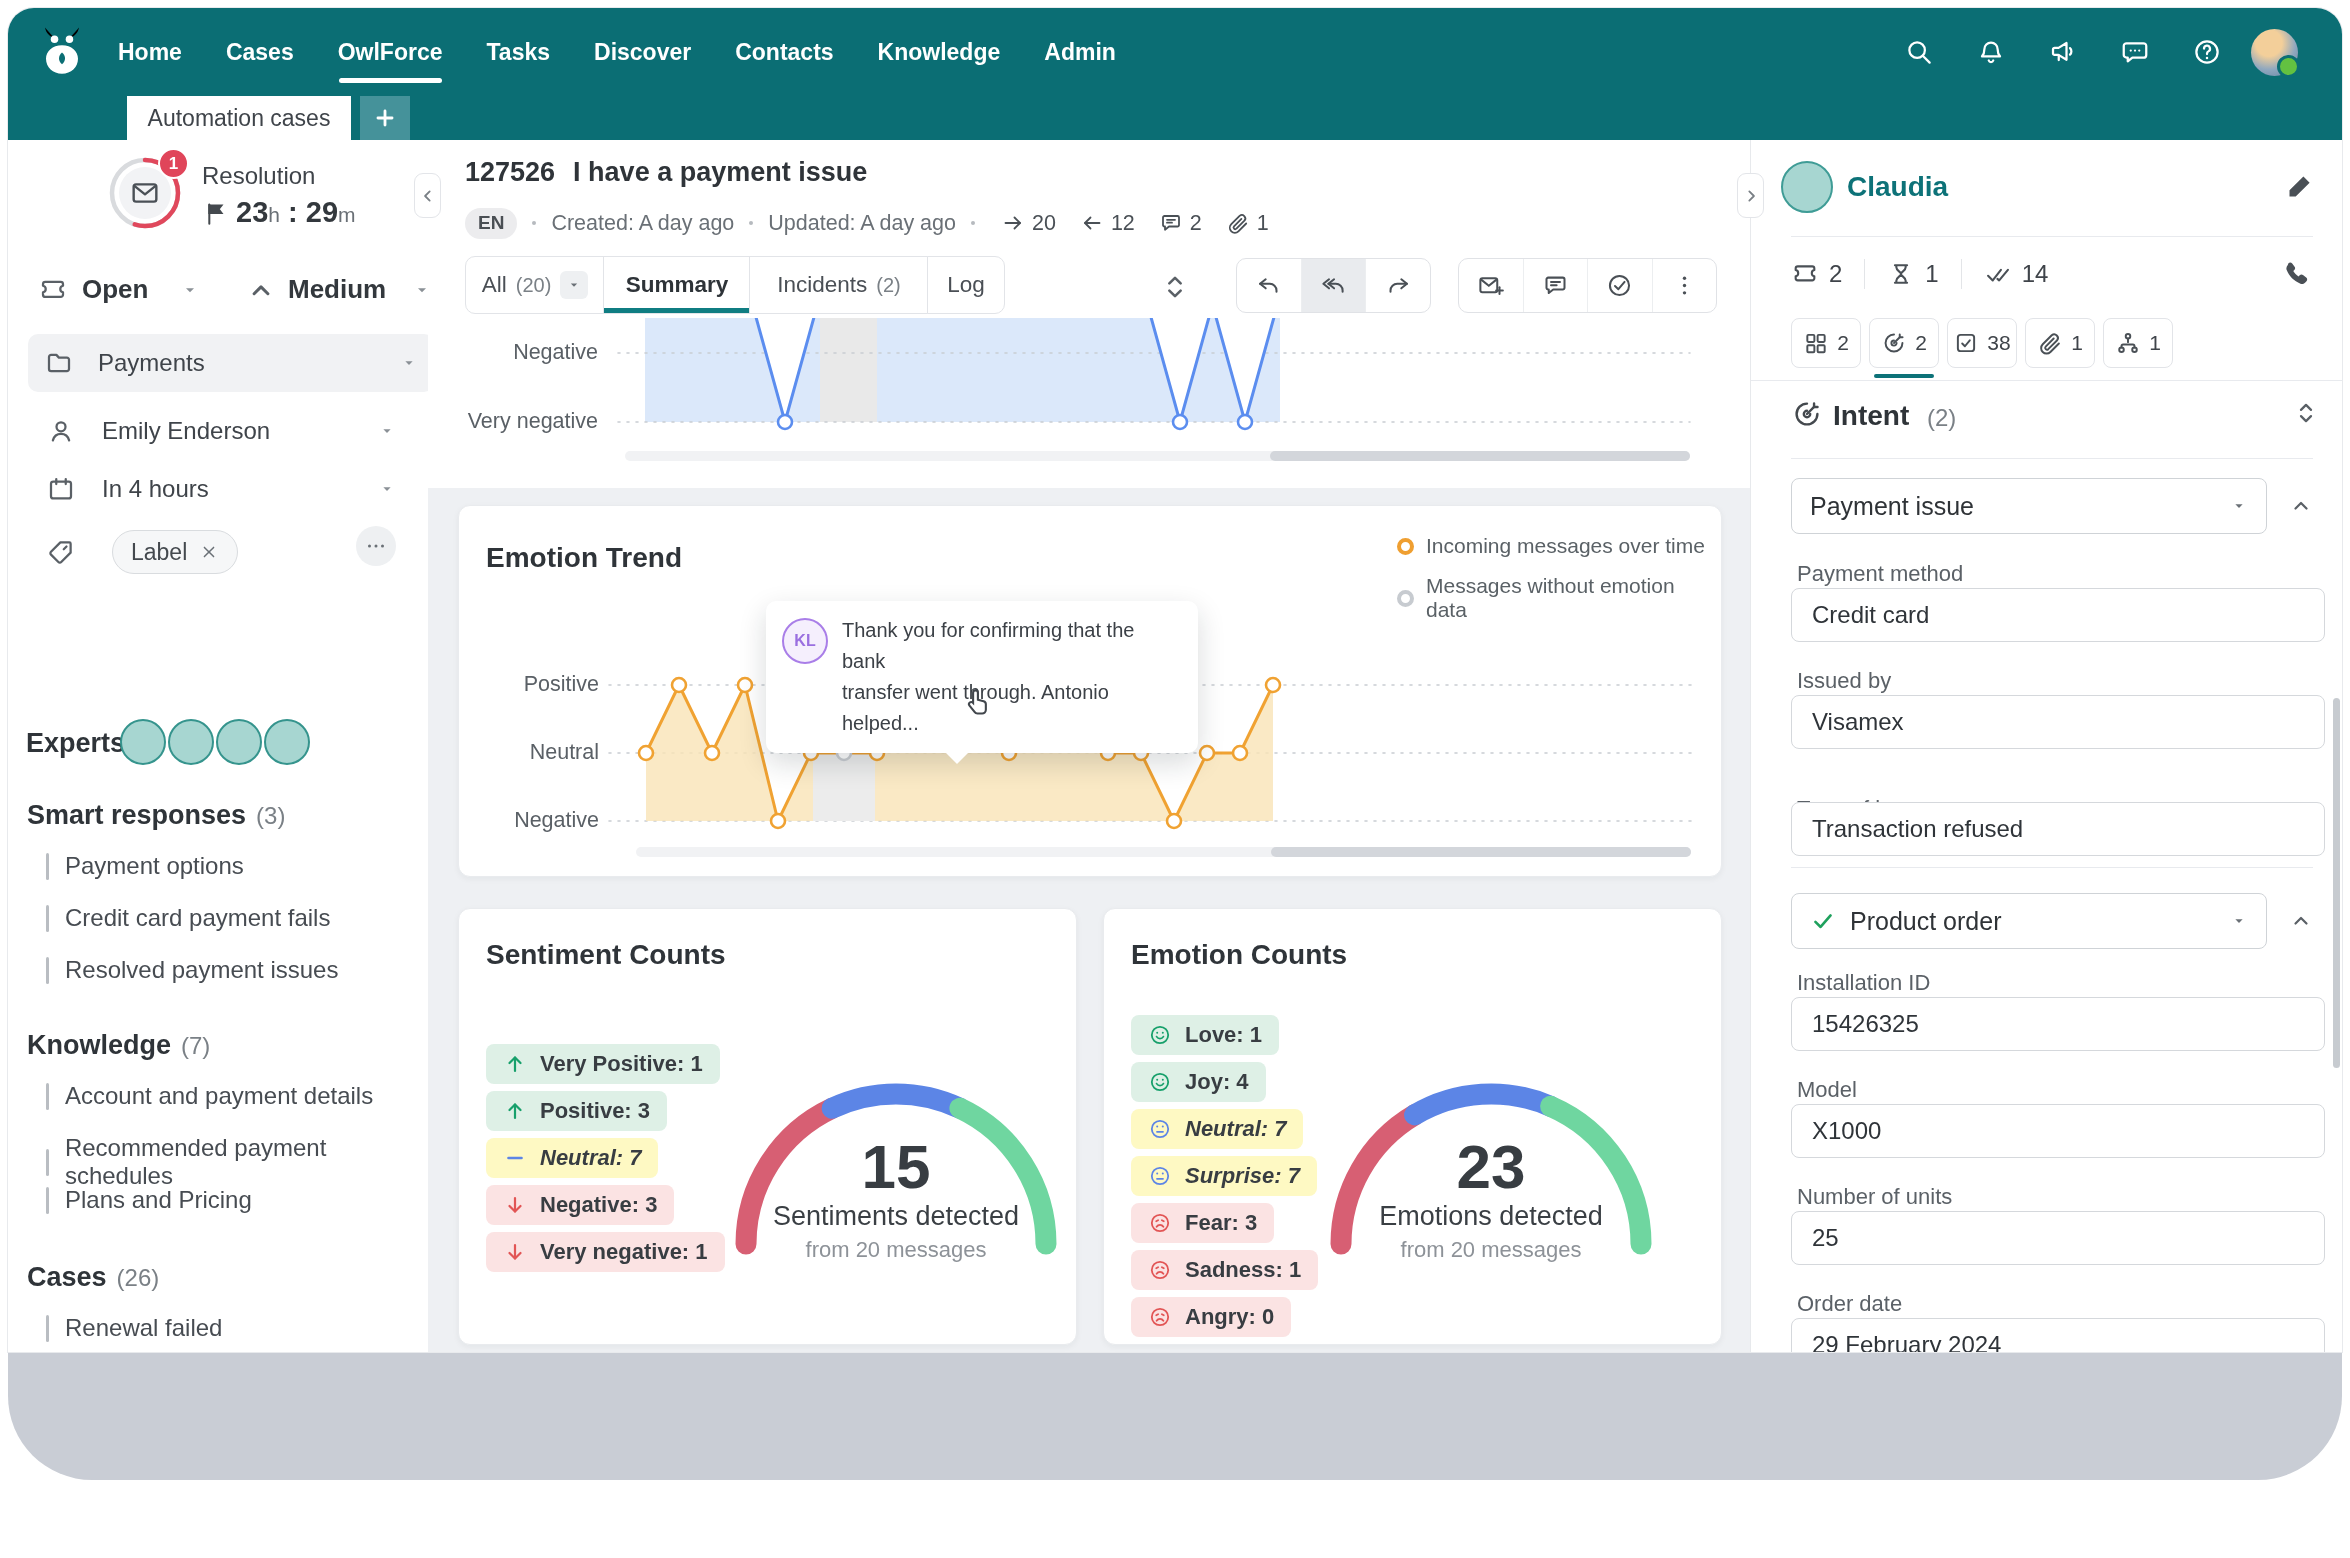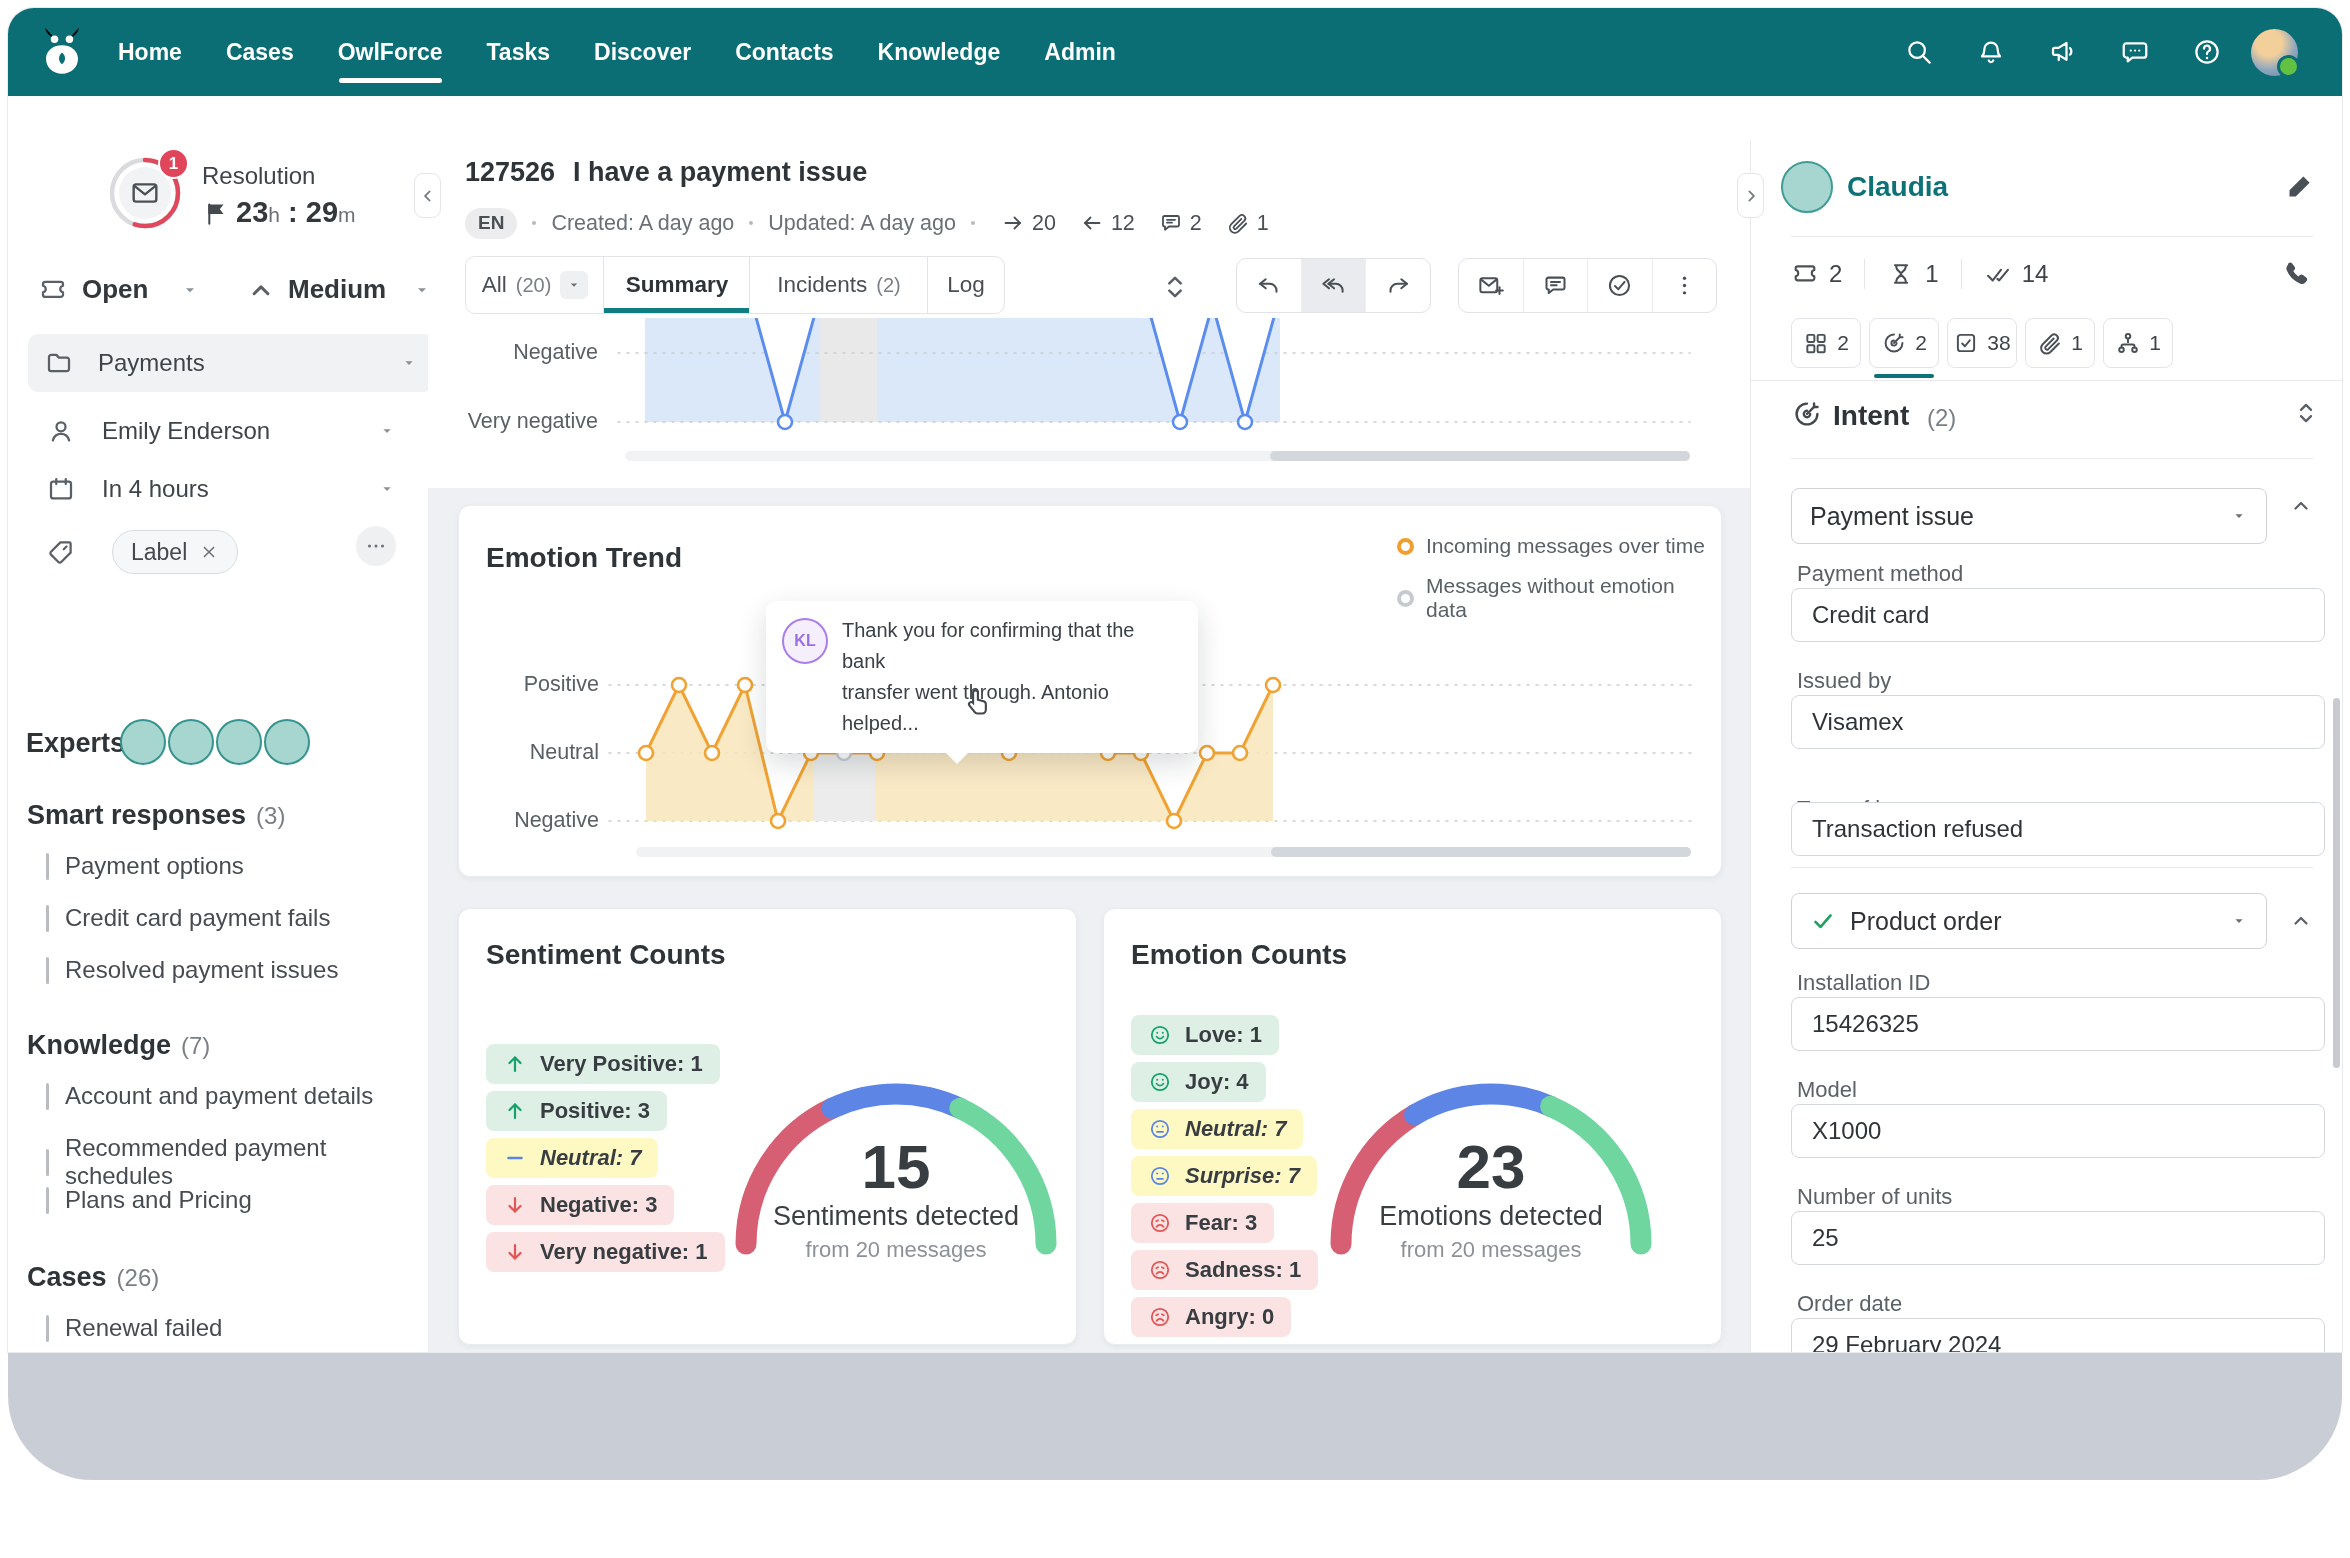--- a/index.html
+++ b/index.html
@@ -157,20 +157,33 @@
               <path d="M9.6 9.3a2.4 2.4 0 1 1 3.5 2.2c-.8.4-1.1 1-1.1 1.8v.3"></path>
               <circle cx="12" cy="16.8" r="1" fill="currentColor" stroke="none"></circle>
             </svg>
           </span>
         </div>
       <div class="avatar-top">
           <span class="st"></span>
         </div>
     </div>
 
+    <div class="tabstrip">
+      <div class="doc-tab">
+          <span>Automation cases</span>
+        </div>
+      <div class="plus-tab" id="plus-tab">
+          <span class="ic" style="width: 26px; height: 26px; color: rgb(255, 255, 255);">
+            <svg viewBox="0 0 24 24" xmlns="http://www.w3.org/2000/svg">
+              <line x1="12" y1="5.5" x2="12" y2="18.5" stroke-width="2.6"></line>
+              <line x1="5.5" y1="12" x2="18.5" y2="12" stroke-width="2.6"></line>
+            </svg>
+          </span>
+        </div>
+    </div>
 
     <div class="cols">
       <aside class="left-col" id="left-col">
         <div class="ring-wrap" id="res-ring"><svg viewBox="0 0 74 74" xmlns="http://www.w3.org/2000/svg">
               <circle cx="37" cy="37" r="33" fill="none" stroke="#d9dbde" stroke-width="4.5"></circle>
               <circle cx="37" cy="37" r="33" fill="none" stroke="#e0485c" stroke-width="4.5" stroke-linecap="round" stroke-dasharray="114 207.3" transform="rotate(-90 37 37)"></circle>
               <circle cx="37" cy="37" r="26" fill="#f2f3f5"></circle>
             </svg><span class="ic" style="width: 32px; height: 32px; color: rgb(74, 80, 86); position: absolute; left: 21px; top: 21px;">
               <svg viewBox="0 0 24 24" xmlns="http://www.w3.org/2000/svg">
                 <rect x="3.5" y="5.5" width="17" height="13" rx="1.8"></rect>
@@ -816,21 +829,21 @@
         <div class="sec-title">Intent</div>
         <div class="sec-cnt">(2)</div>
         <span class="ic abs" id="rsort-ic" style="left:540px;top:258px;width:30px;height:30px;color:#5a6066">
             <svg viewBox="0 0 24 24" xmlns="http://www.w3.org/2000/svg">
               <polyline points="8,9.5 12,5.5 16,9.5"></polyline>
               <polyline points="8,14.5 12,18.5 16,14.5"></polyline>
             </svg>
           </span>
         <div class="hr" style="left:40px;right:30px;top:318px"></div>
         <div id="r-groups">
-            <div class="r-select" style="top: 348px;">
+            <div class="r-select" style="top: 338px;">
               <span>Payment issue</span>
               <span class="ic caret-r" style="width: 18px; height: 18px; color: rgb(106, 112, 118);">
                 <svg viewBox="0 0 24 24" xmlns="http://www.w3.org/2000/svg">
                   <path d="M7.2 9.8l4.8 4.8 4.8-4.8z" fill="currentColor" stroke="none"></path>
                 </svg>
               </span>
             </div>
             <span class="ic" style="width: 24px; height: 24px; color: rgb(90, 96, 102); position: absolute; left: 538px; top: 354px;">
               <svg viewBox="0 0 24 24" xmlns="http://www.w3.org/2000/svg">
                 <polyline points="6.5,14.5 12,9 17.5,14.5" stroke-width="2.2"></polyline>

